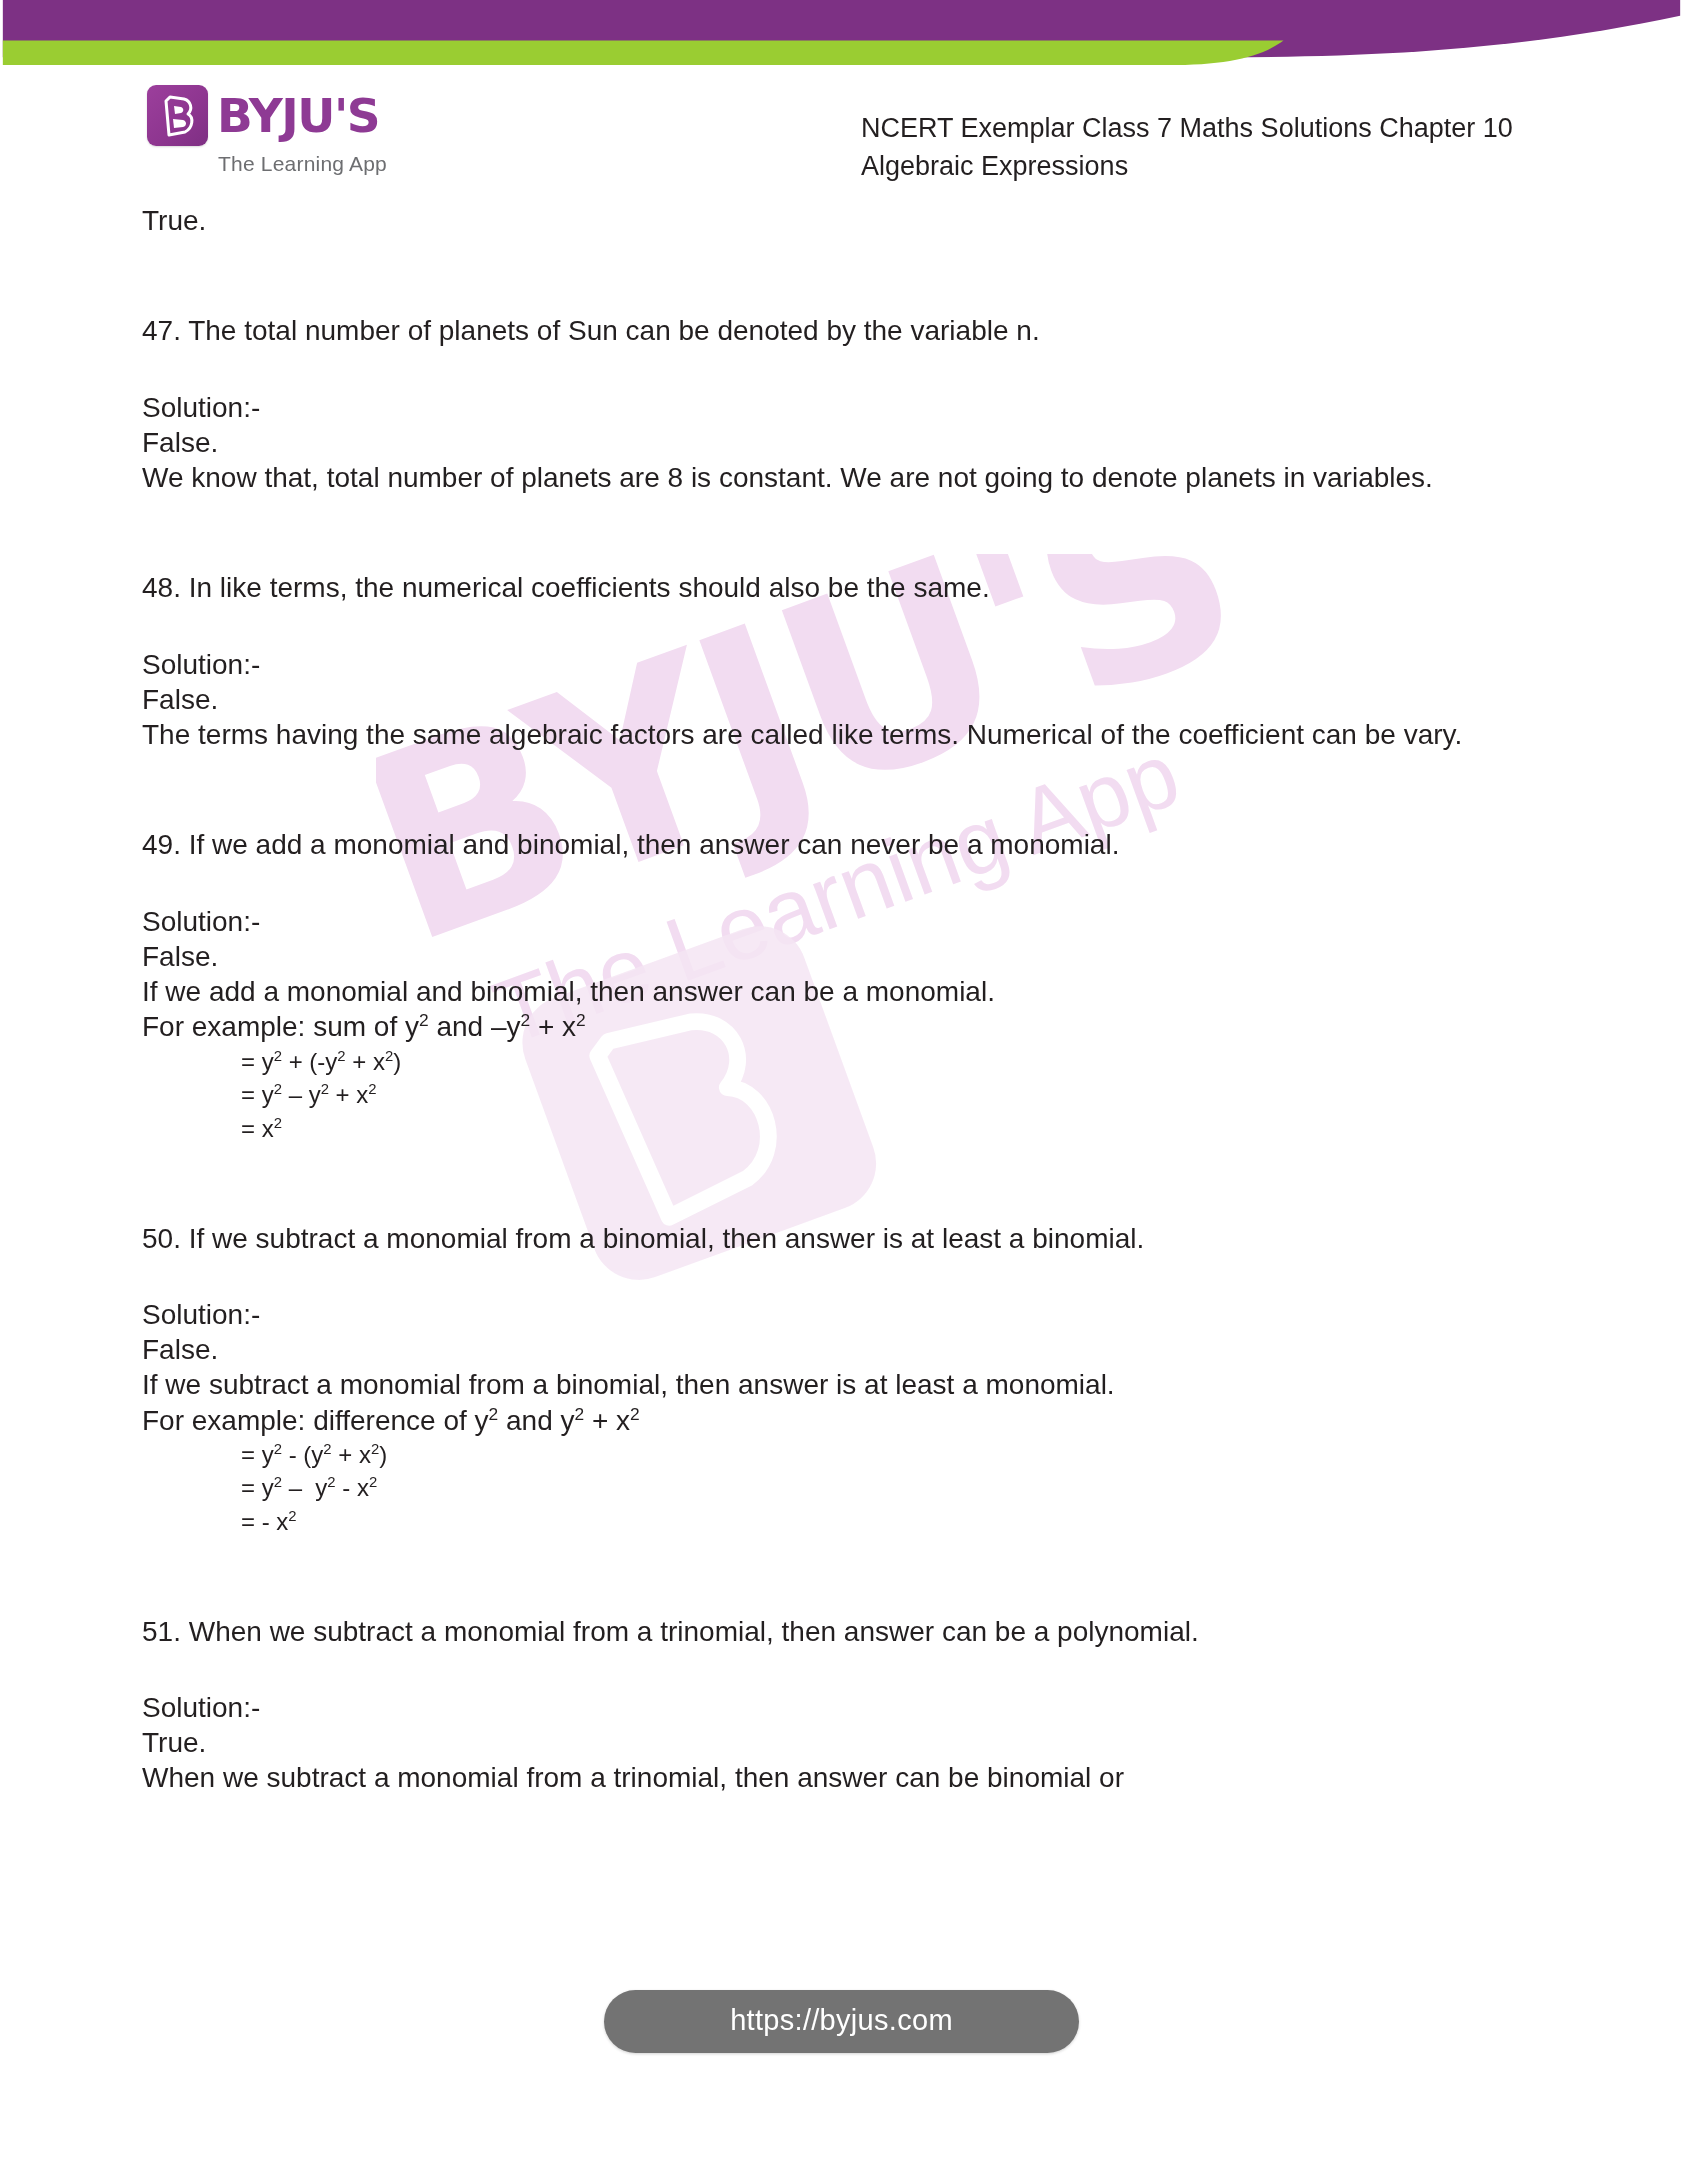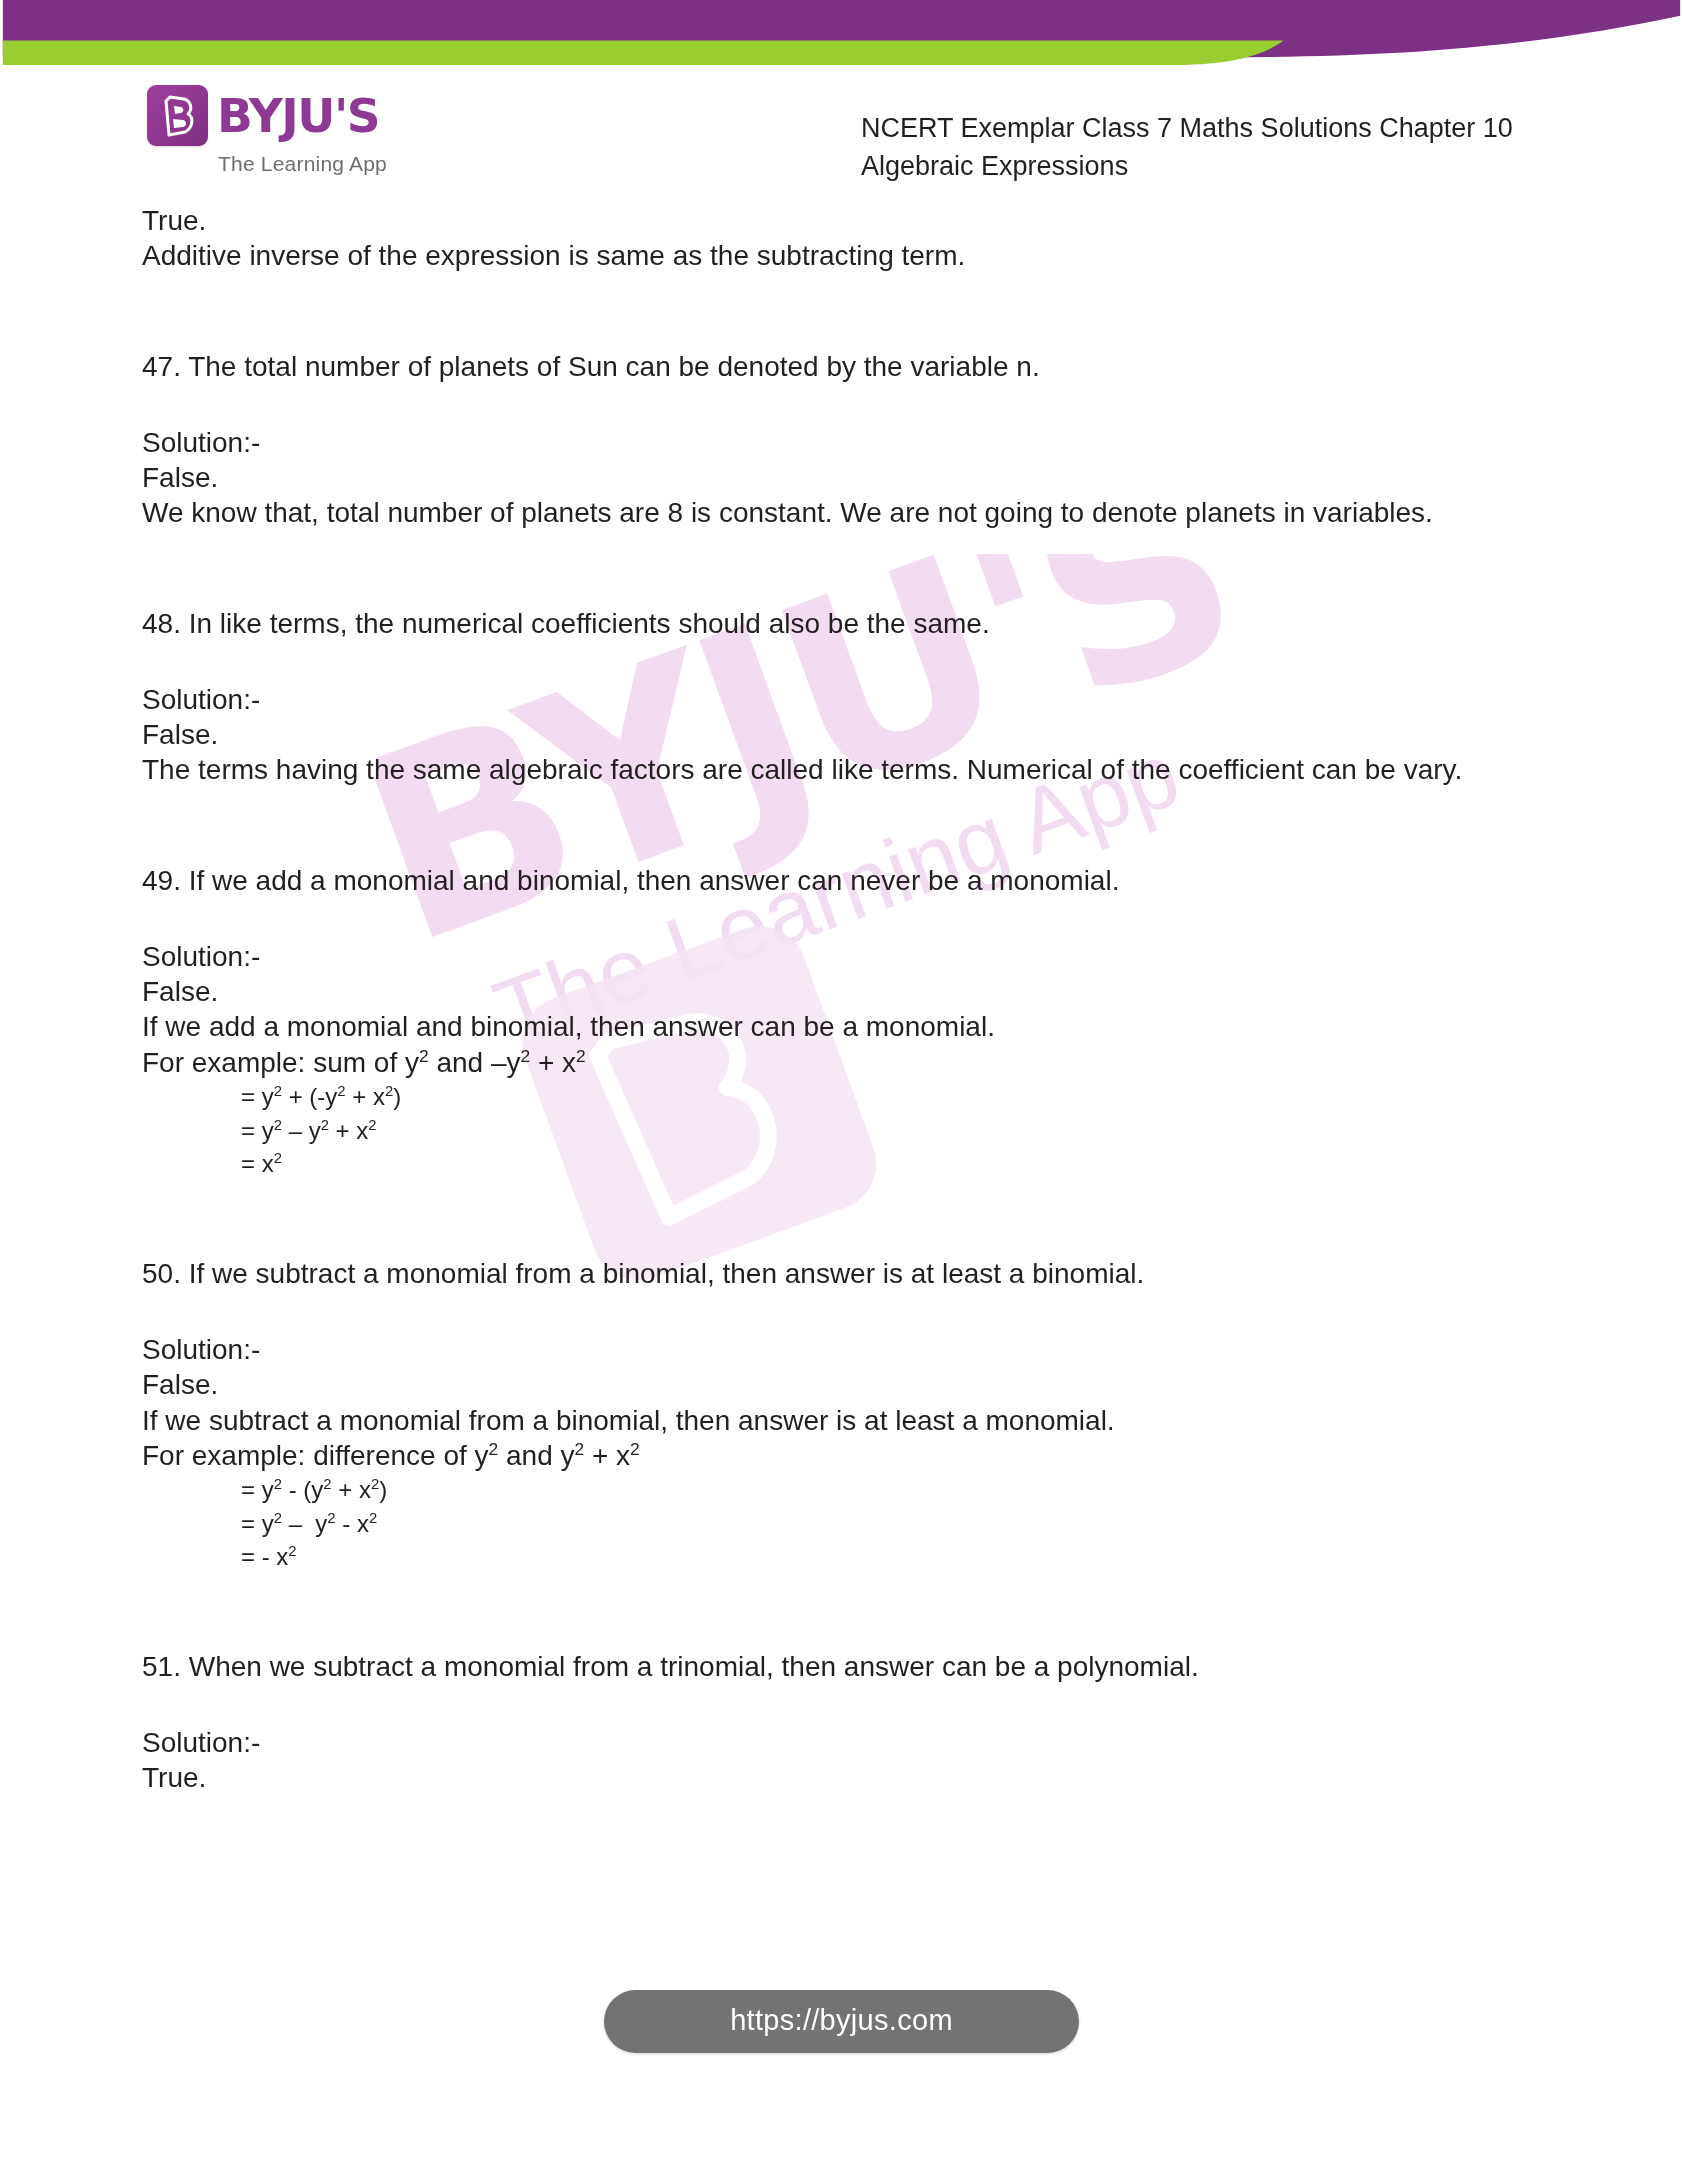--- a/index.html
+++ b/index.html
@@ -194,21 +194,20 @@
         <path d="M215 420 L300 430 C340 440 345 485 312 505 C350 520 345 585 300 598 L212 608 L200 430 Z" fill="none" stroke="#ffffff" stroke-width="17" stroke-linejoin="round"></path>
       </g>
     </g>
   </svg>
 </div>
 
 <div class="content">
 
   <div>
     <p class="line para">True.</p>
-    <p class="line para">Additive inverse of the expression is same as the subtracting term.</p>
   </div>
   <div class="gap-lg"></div>
 
   <div>
     <p class="line bold para">47. The total number of planets of Sun can be denoted by the variable n.</p>
     <p class="line bold para">Solution:-</p>
     <p class="line para">False.</p>
     <p class="line para">We know that, total number of planets are 8 is constant. We are not going to denote planets in variables.</p>
   </div>
   <div class="gap-lg"></div>
@@ -242,20 +241,21 @@
     <p class="line eq para">= y<sup>2</sup> - (y<sup>2</sup> + x<sup>2</sup>)</p>
     <p class="line eq para">= y<sup>2</sup> –  y<sup>2</sup> - x<sup>2</sup></p>
     <p class="line eq para">= - x<sup>2</sup></p>
   </div>
   <div class="gap-lg"></div>
 
   <div>
     <p class="line bold para">51. When we subtract a monomial from a trinomial, then answer can be a polynomial.</p>
     <p class="line bold para">Solution:-</p>
     <p class="line para">True.</p>
+    <p class="line para">When we subtract a monomial from a trinomial, then answer can be binomial or</p>
   </div>
 
 </div>
 
 <div class="footer">
   <div class="footer-pill">https://byjus.com</div>
 </div>
 
 
 </body></html>

